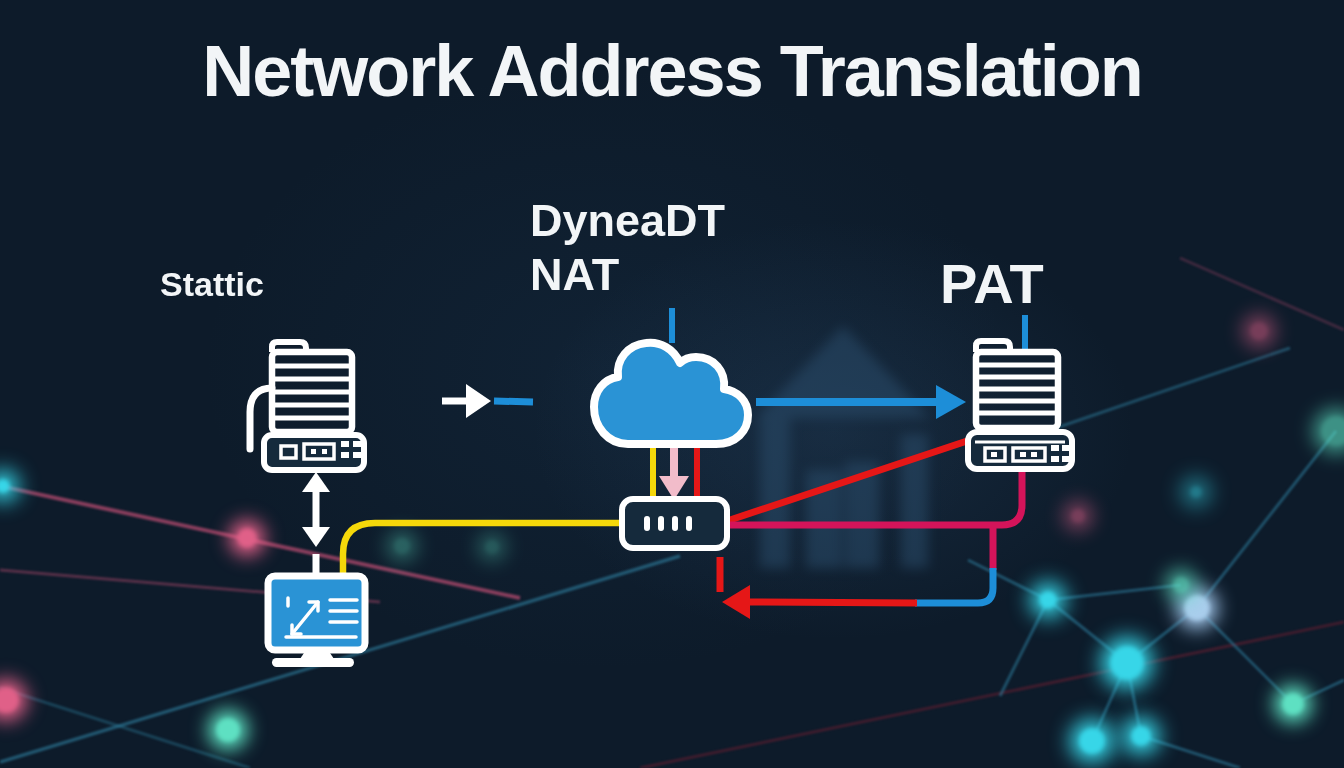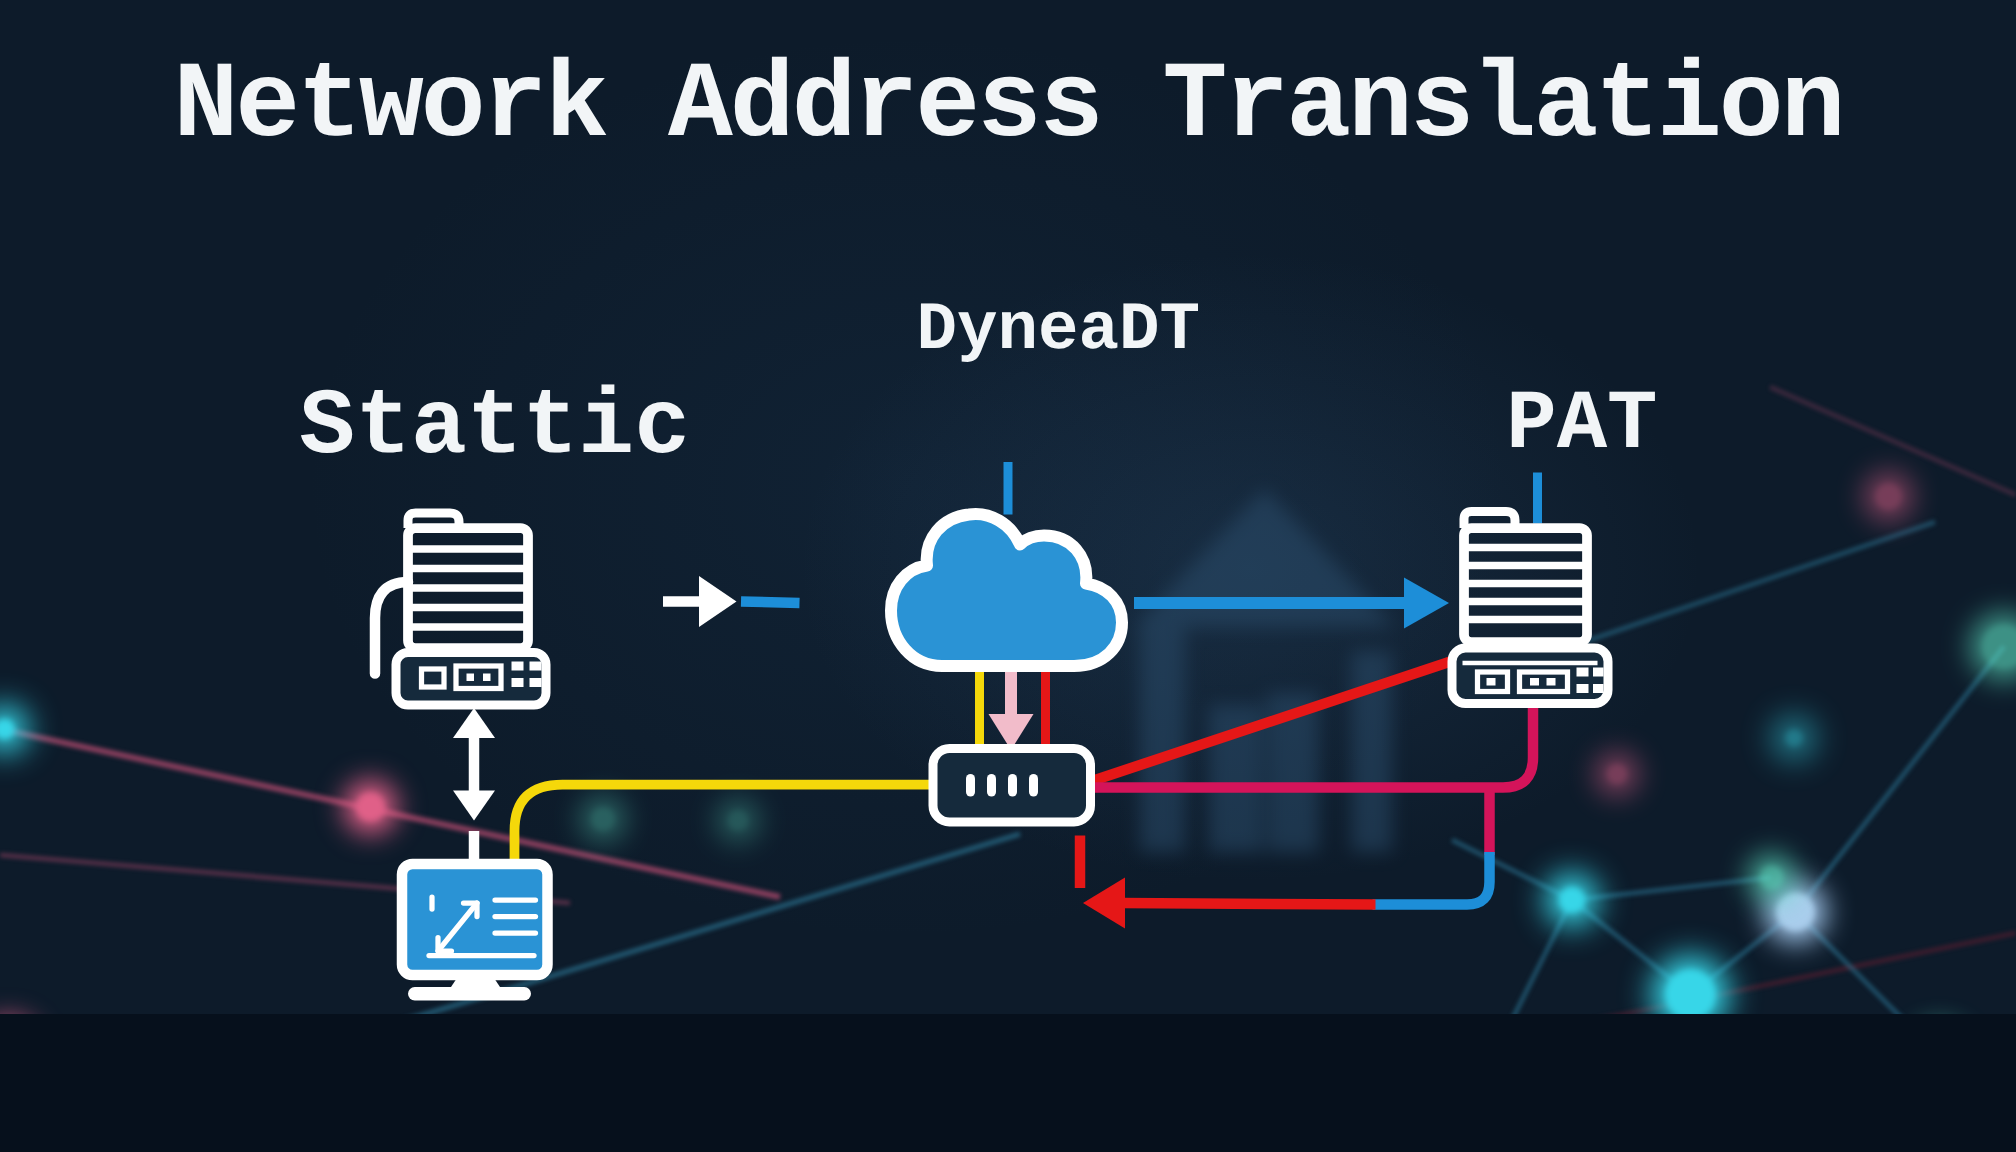--- a/index.html
+++ b/index.html
@@ -1,32 +1,32 @@
 <!DOCTYPE html>
 <html style="--background: #0d1b2a; --text: #f2f5f7; --cloud-fill: #2a93d5; --box-fill: #152a3c; --yellow: #f5d80a; --red: #e51717; --magenta: #d4145a; --pink: #f2bcca; --blue: #1d8ed8; --cyan-node: #37d6e8; --teal-node: #5ee0c2; --pink-node: #e06088; --mesh-cyan: #2f7f9e; --mesh-pink: #b24a6e; --mesh-red: #8c1f33; --house: #2c4f6e;"><head>
 <meta charset="utf-8">
 <style>
   html,body{margin:0;padding:0;background:#06101c;}
   #stage{
-    position:relative;width:1344px;height:676px;overflow:hidden;
-    font-family:Liberation Mono, monospace;
+    position:relative;width:1344px;height:768px;overflow:hidden;
+    font-family:Liberation Sans, sans-serif;
     background:
       radial-gradient(ellipse 430px 300px at 62% 56%, rgba(62,104,146,.20), transparent 70%),
       radial-gradient(ellipse 560px 420px at 45% 48%, rgba(42,84,124,.12), transparent 72%),
       var(--background,#0d1b2a);
   }
   .abs{position:absolute;}
   #title{
     left:0;top:30px;width:1344px;text-align:center;
     color:var(--text,#f2f5f7);font-size:72px;font-weight:700;letter-spacing:-2px;
   }
   .col-label{
-    color:var(--text,#f2f5f7);font-weight:700;text-align:right;line-height:1.2;
+    color:var(--text,#f2f5f7);font-weight:700;text-align:left;line-height:1.2;
   }
-  #label-static{left:160px;top:248px;width:300px;font-size:62px;}
+  #label-static{left:160px;top:264px;width:300px;font-size:34px;}
   #label-dynamic{left:530px;top:194px;width:270px;font-size:45px;}
   #label-pat{left:940px;top:250px;width:165px;font-size:56px;}
   svg{position:absolute;left:0;top:0;}
   #mesh-svg{filter:blur(1.3px);}
   #house-svg{filter:blur(6px);opacity:.5;}
   .node{position:absolute;border-radius:50%;filter:blur(2px);}
   .n-cyan {background:var(--cyan-node,#37d6e8); box-shadow:0 0 20px 9px var(--cyan-node,#37d6e8);}
   .n-teal {background:var(--teal-node,#5ee0c2); box-shadow:0 0 18px 8px var(--teal-node,#5ee0c2);}
   .n-pink {background:var(--pink-node,#e06088); box-shadow:0 0 18px 8px var(--pink-node,#e06088);}
   .n-lblue{background:#a9cdec; box-shadow:0 0 18px 8px #9fc4e8;}
@@ -229,16 +229,17 @@
       <rect class="f-white" x="1062" y="445" width="7" height="6"></rect>
       <rect class="f-white" x="1051" y="456" width="8" height="6"></rect>
       <rect class="f-white" x="1062" y="456" width="7" height="6"></rect>
     </g>
   </svg>
 
   <div id="title" class="abs">Network Address Translation</div>
   <div id="label-static" class="abs col-label">Stattic</div>
   <div id="label-dynamic" class="abs col-label">
     <div>DyneaDT</div>
+    <div>NAT</div>
   </div>
   <div id="label-pat" class="abs col-label">PAT</div>
 
 </div>
 
 </body></html>

